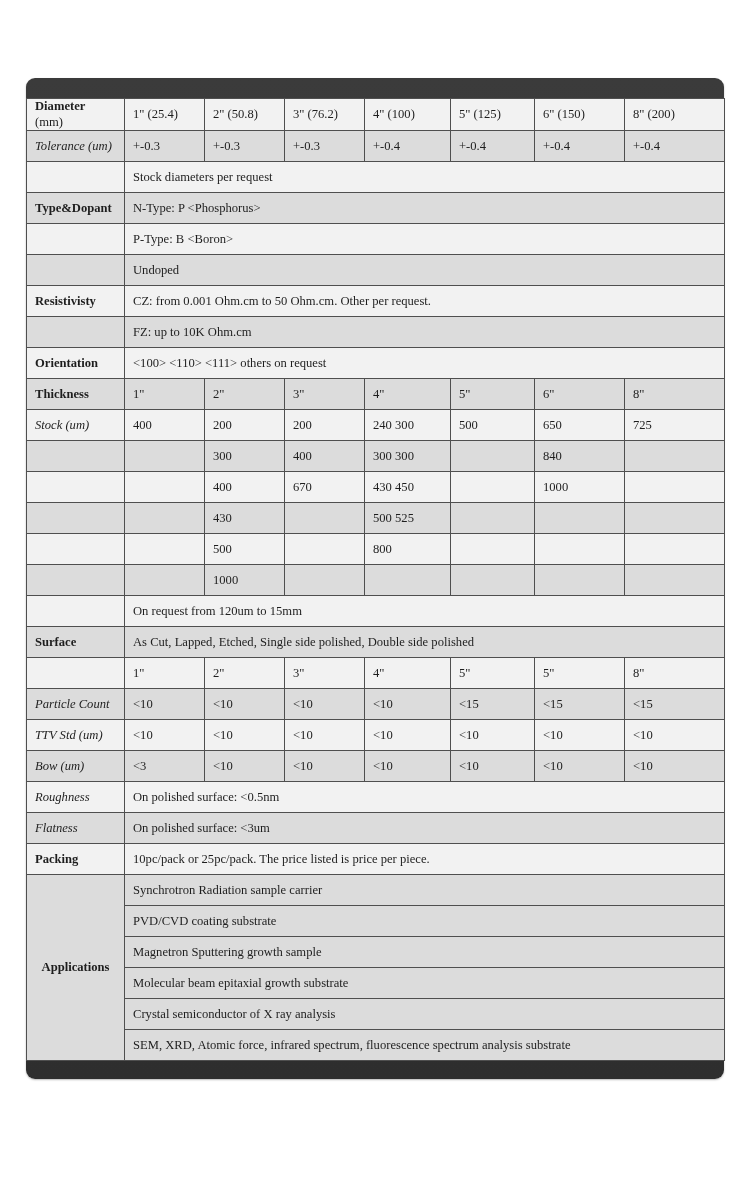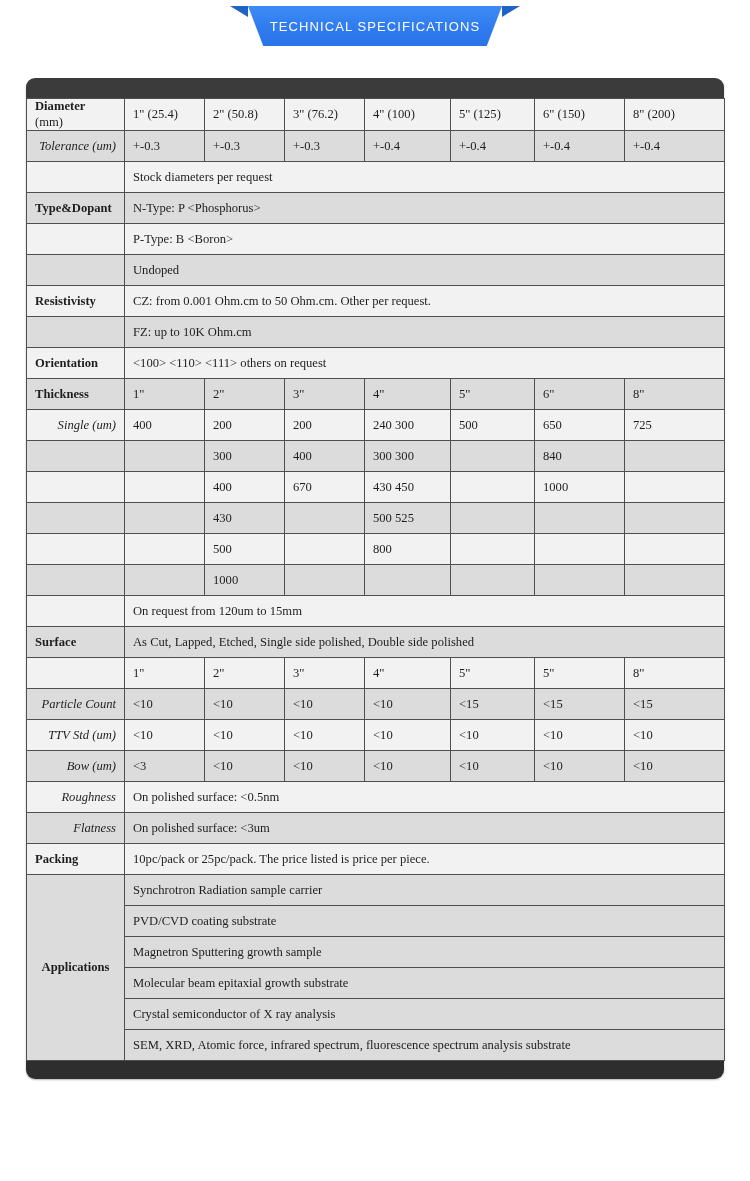--- a/index.html
+++ b/index.html
@@ -60,47 +60,38 @@
     padding:0 8px;
     height:30px;
     vertical-align:middle;
     background:#f2f2f2;
     color:#1e1e1e;
     line-height:1.25;
   }
   tr.alt td{background:#dcdcdc;}
   td.lbl{width:96px;}
   td.bold{font-weight:bold;}
-  td.ital{font-style:italic;text-align:right;}
+  td.ital{font-style:italic;}
   td.center{text-align:center;}
   td.mid{vertical-align:middle;}
   .reg{font-weight:normal;}
 
   
   col.c0{width:98px;}
   col.cx{width:80px;}
   col.c4{width:86px;}
   col.c5{width:84px;}
   col.c6{width:90px;}
   col.c7{width:100px;}
 </style>
 </head>
 <body>
 
 <div class="page">
 
-  <div class="banner-wrap">
-    <div class="ribbon">
-      <span class="fold-left"></span>
-      <span class="fold-right"></span>
-      <div class="body">
-        <span class="label">TECHNICAL SPECIFICATIONS</span>
-      </div>
-    </div>
-  </div>
 
   <div class="frame">
     <table>
       <colgroup>
         <col class="c0">
           <col class="cx">
           <col class="cx">
           <col class="cx">
         <col class="c4">
           <col class="c5">
@@ -168,21 +159,21 @@
           <td>1"</td>
           <td>2"</td>
           <td>3"</td>
           <td>4"</td>
           <td>5"</td>
           <td>6"</td>
           <td>8"</td>
         </tr>
 
         <tr>
-          <td class="lbl ital">Single (um)</td>
+          <td class="lbl ital">Stock (um)</td>
           <td>400</td>
           <td>200</td>
           <td>200</td>
           <td>240  300</td>
           <td>500</td>
           <td>650</td>
           <td>725</td>
         </tr>
         <tr class="alt">
           <td class="lbl"></td>

